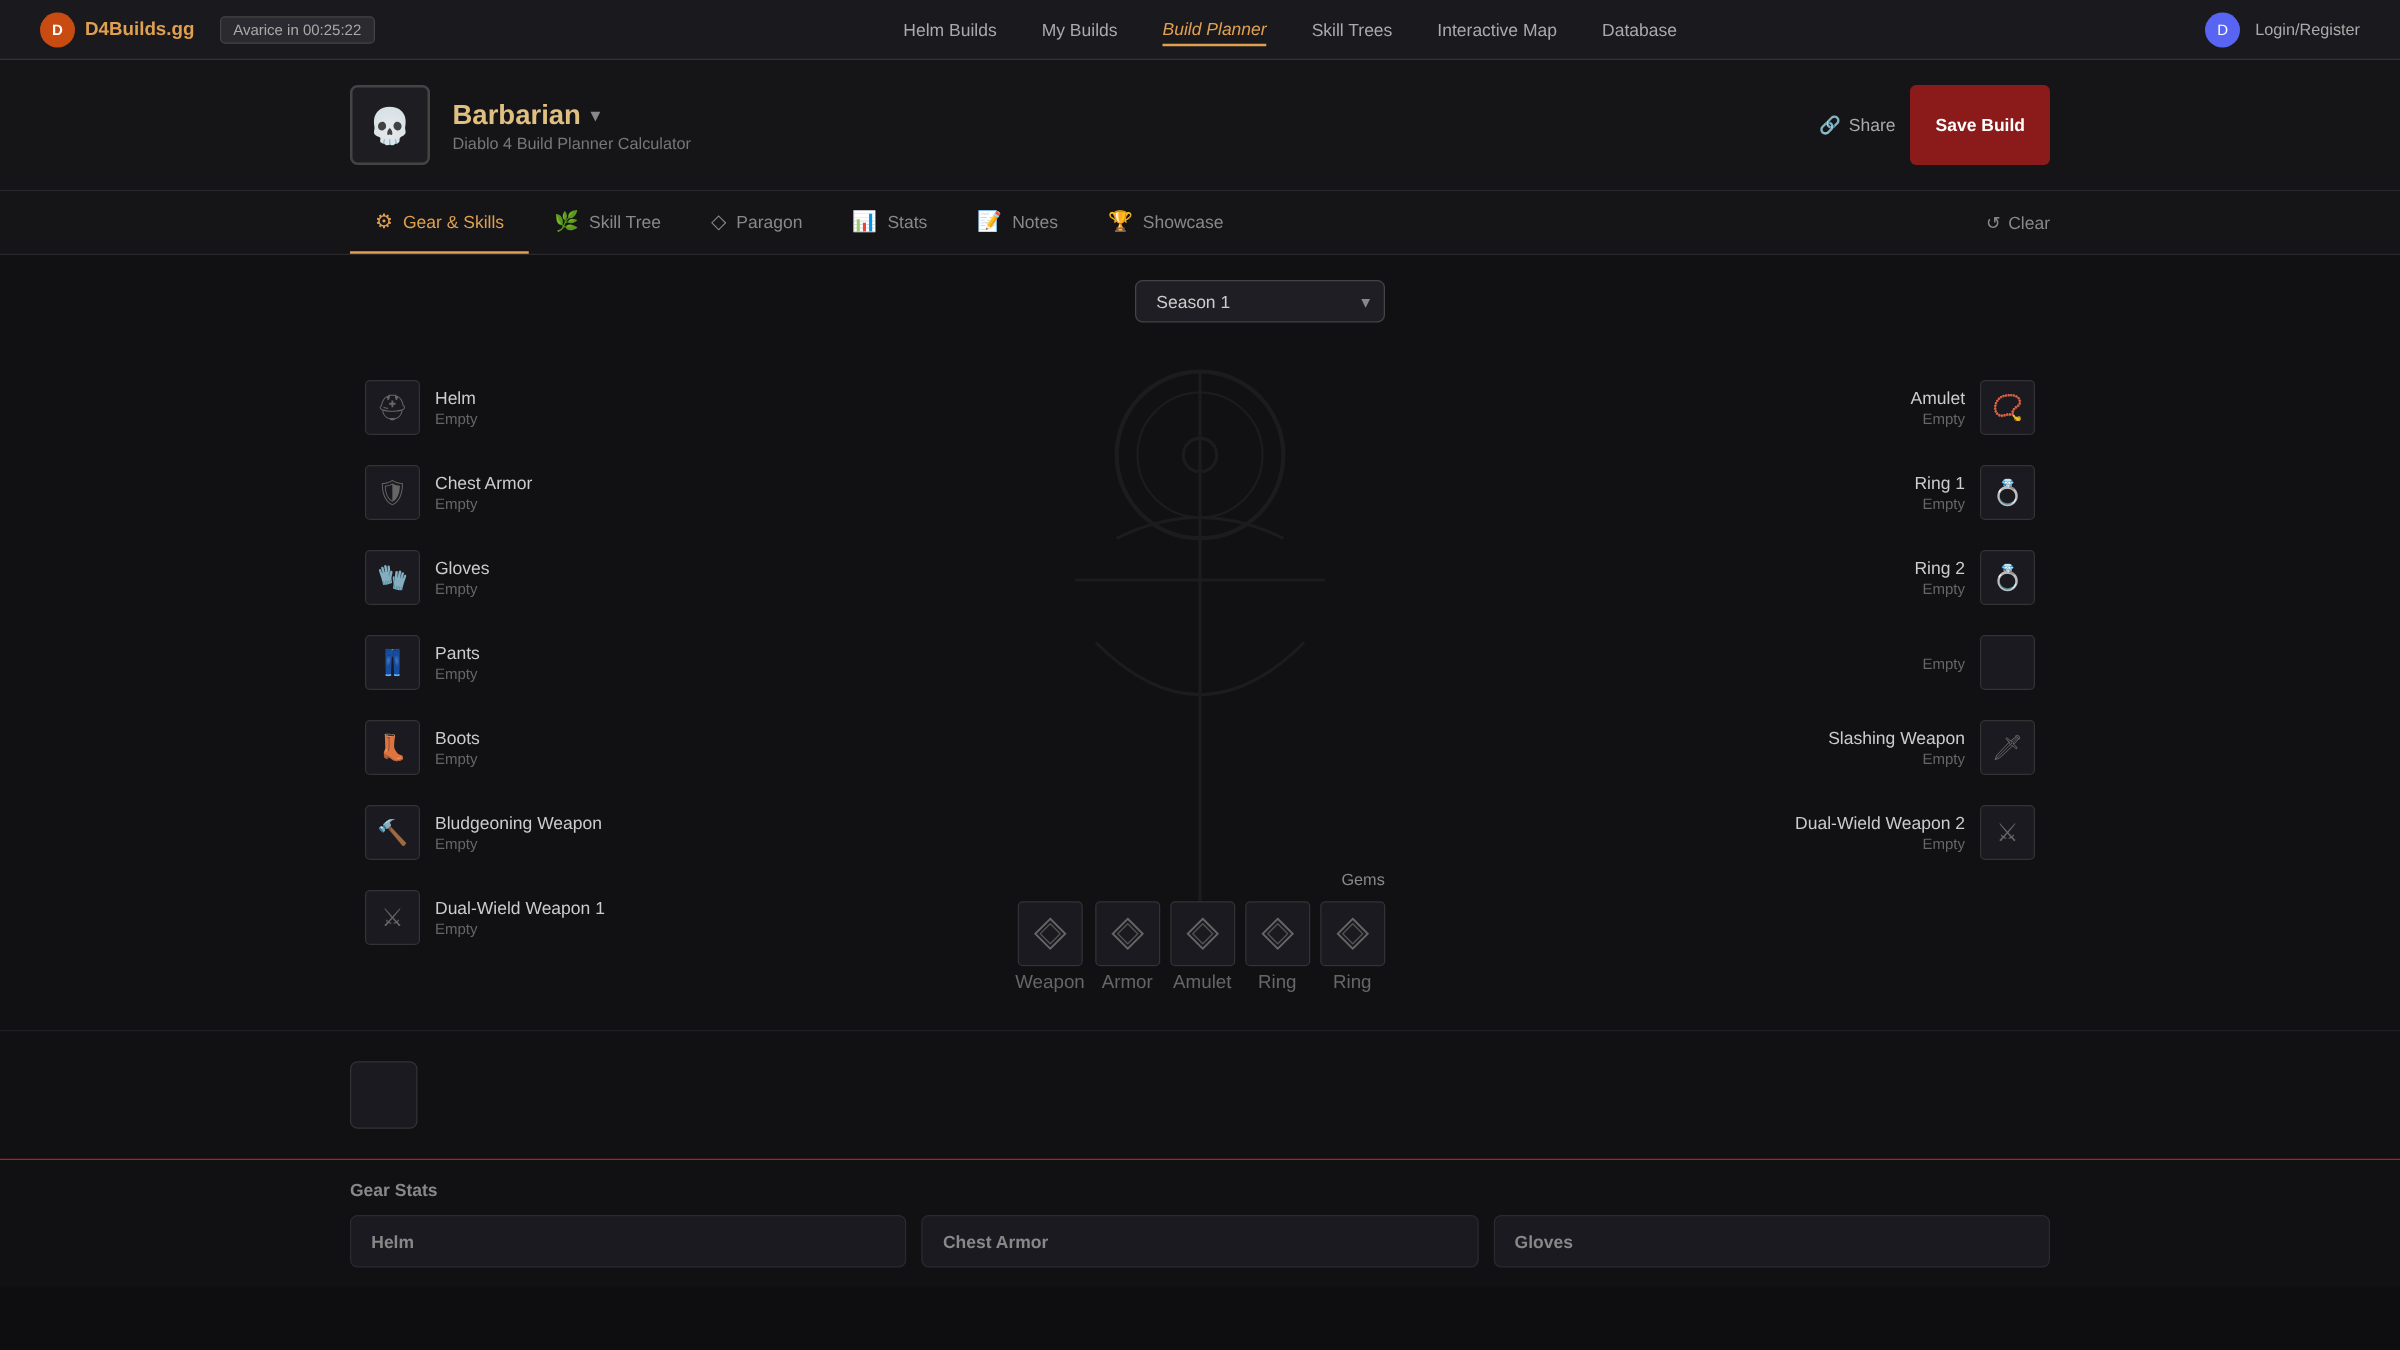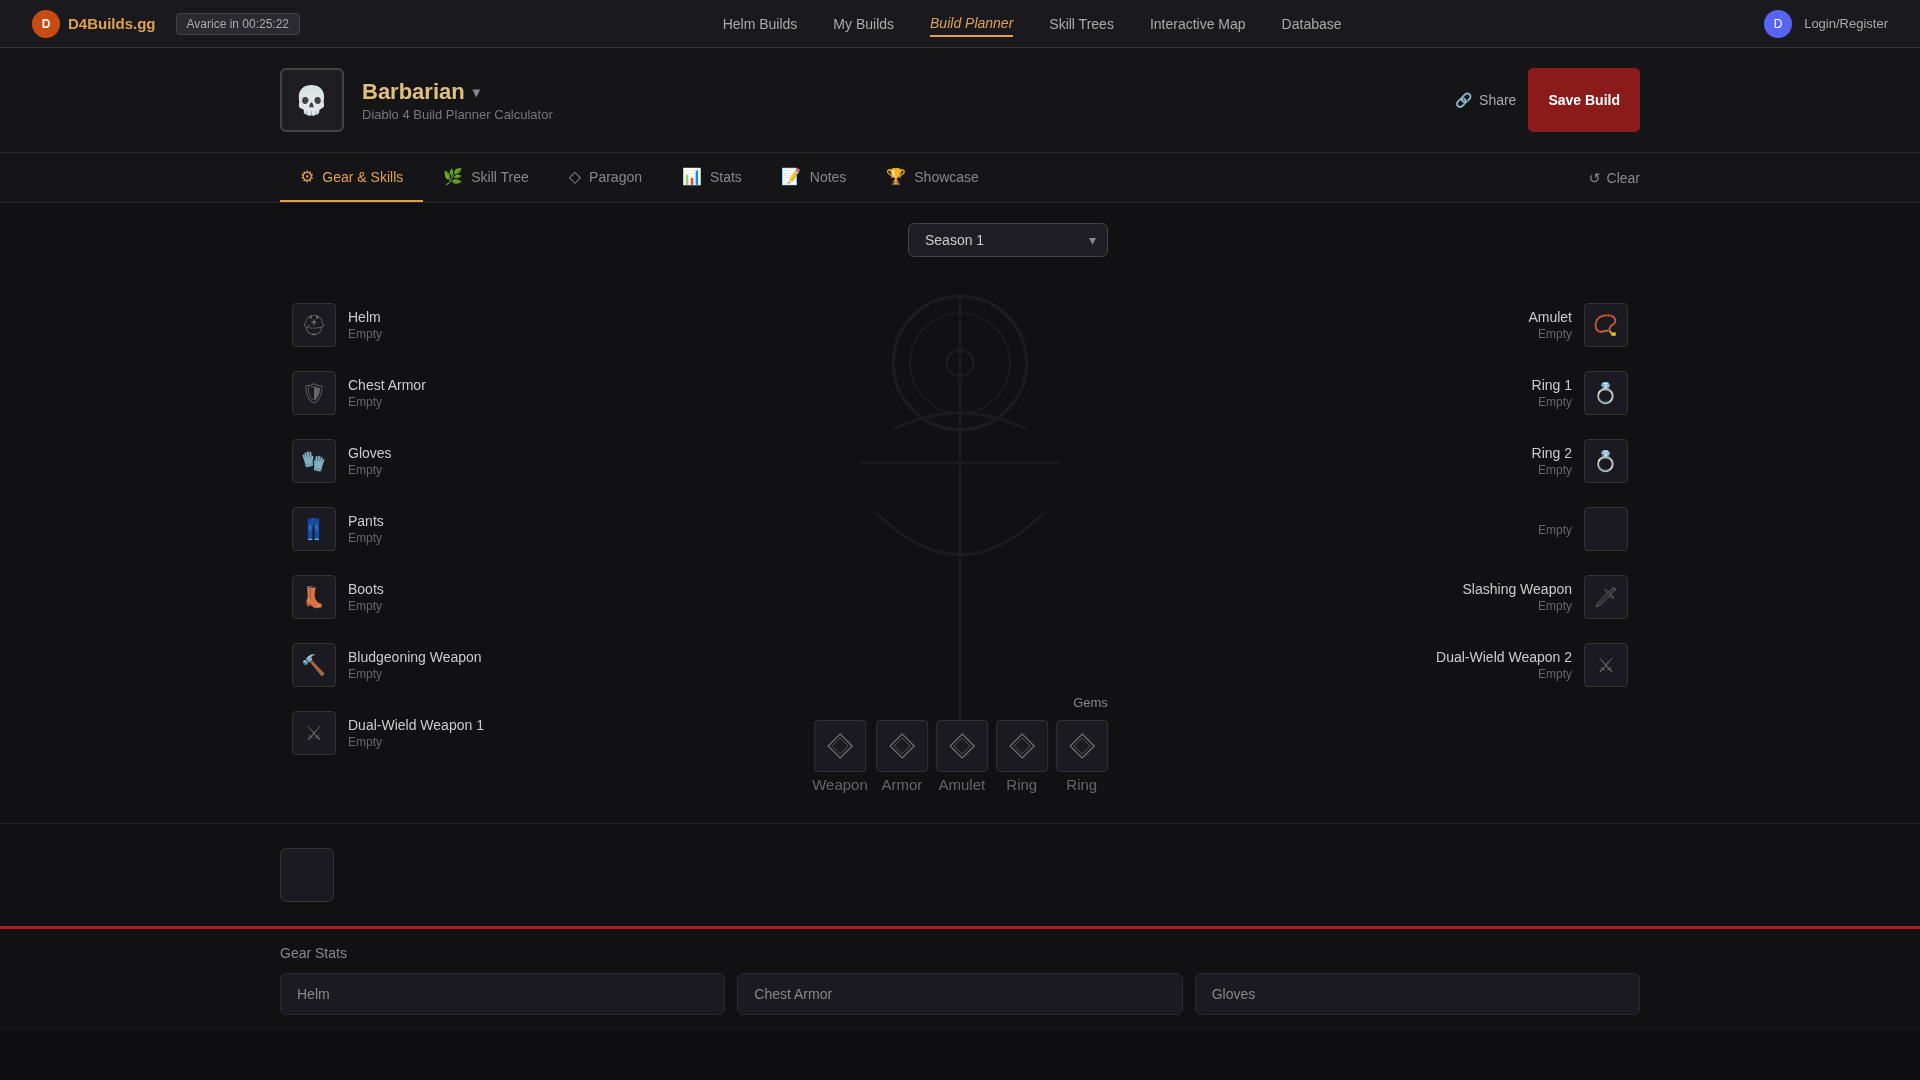--- a/index.html
+++ b/index.html
@@ -395,21 +395,22 @@
       justify-content: center;
       font-size: 22px;
       color: #444;
       cursor: pointer;
     }
 
     
     .gear-stats-area {
       background: #111113;
       padding: 16px 280px;
-      border-top: 3px solid #b91c1c;
+      border-top: 1px solid #b91c1c;
+      font-weight: bold;
     }
     .gear-stats-title {
       color: #888;
       font-size: 14px;
       margin-bottom: 12px;
     }
     .gear-stats-grid {
       display: grid;
       grid-template-columns: repeat(3, 1fr);
       gap: 12px;

